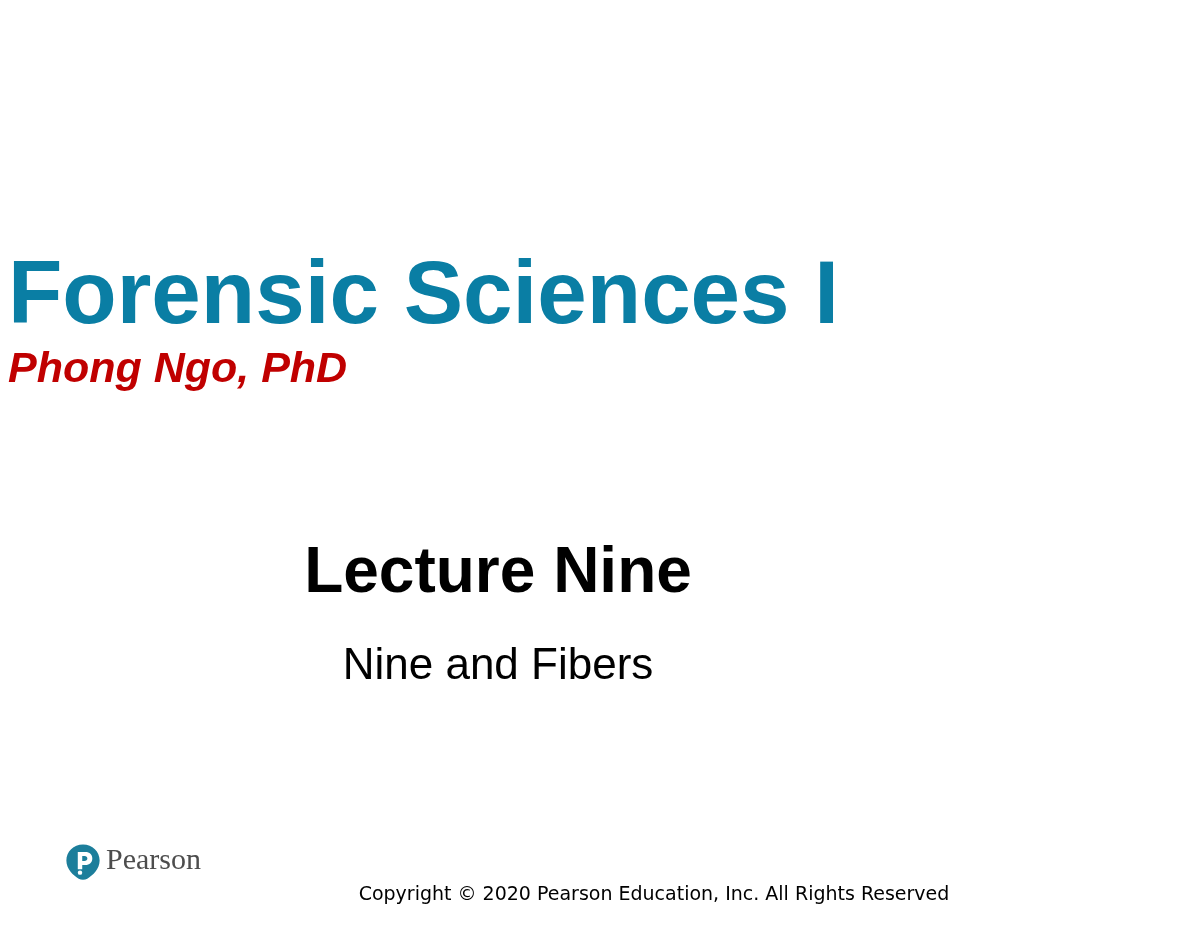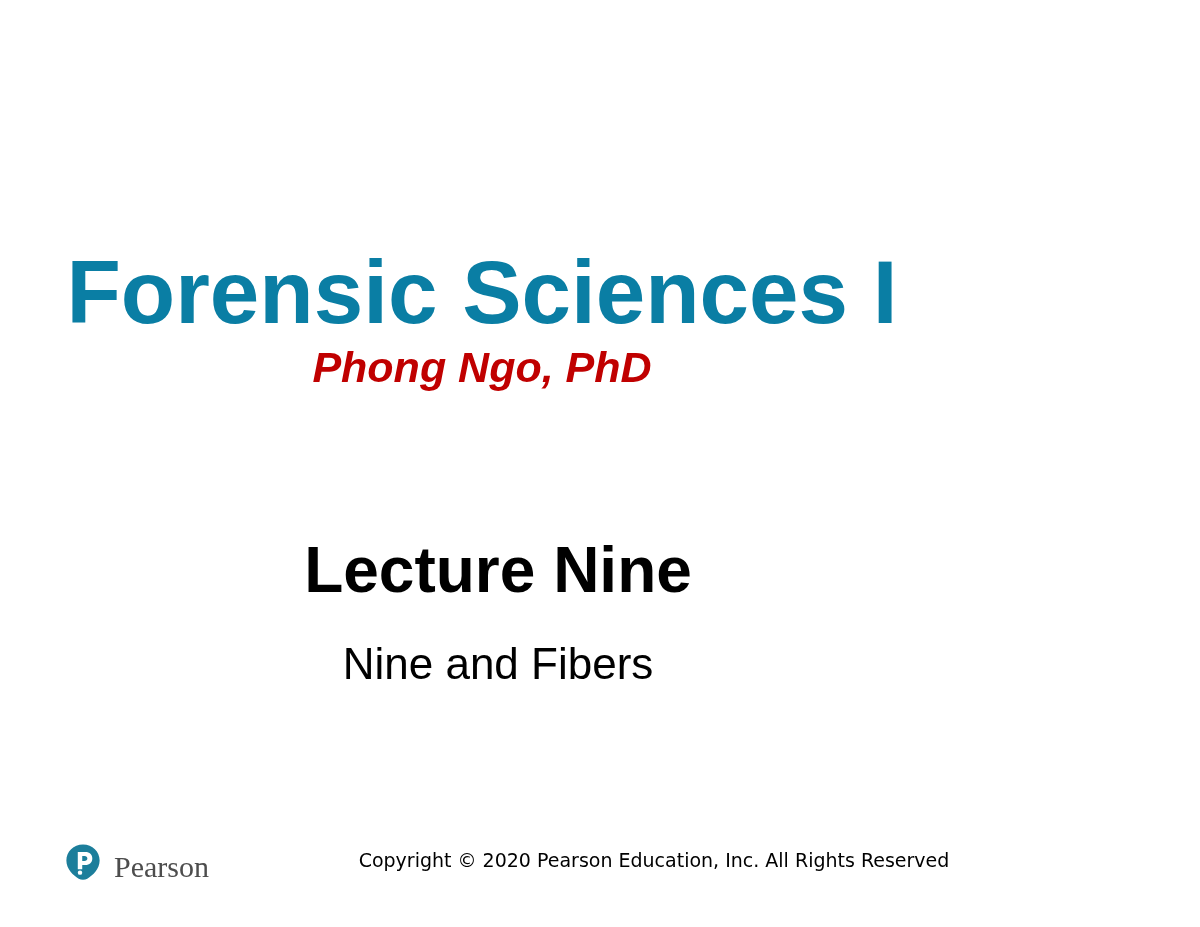--- a/index.html
+++ b/index.html
@@ -22,21 +22,22 @@
     overflow: hidden;
     margin: 0 auto;
   }
 
   
   .title-block {
     position: absolute;
     left: 0;
     top: 248px;
     width: 964px;
-    text-align: center;
+    text-align: left;
+    padding-left: 8px;
   }
 
   .course-title {
     font-family: "Liberation Sans", sans-serif;
     font-weight: bold;
     font-size: 89px;
     line-height: 1.0;
     letter-spacing: 0px;
     color: #0a7ea4;
     white-space: nowrap;
@@ -90,22 +91,22 @@
     color: #000000;
     white-space: nowrap;
   }
 
   
   .footer-logo {
     position: absolute;
     left: 64px;
     top: 843px;
     display: flex;
-    align-items: flex-end;
-    gap: 12px;
+    align-items: flex-start;
+    gap: 4px;
   }
 
   .pearson-mark {
     width: 38px;
     height: 38px;
     display: block;
   }
 
   .pearson-word {
     font-family: "Liberation Serif", serif;
@@ -114,21 +115,21 @@
     color: #4d4d4d;
     letter-spacing: 0px;
     line-height: 1;
     position: relative;
     top: 1px;
   }
 
   .copyright {
     position: absolute;
     left: 0;
-    top: 849px;
+    top: 882px;
     width: 1200px;
     text-align: center;
     padding-left: 108px;
     box-sizing: border-box;
     font-family: "DejaVu Sans", sans-serif;
     font-size: 19px;
     font-weight: normal;
     color: #000000;
     white-space: nowrap;
   }

